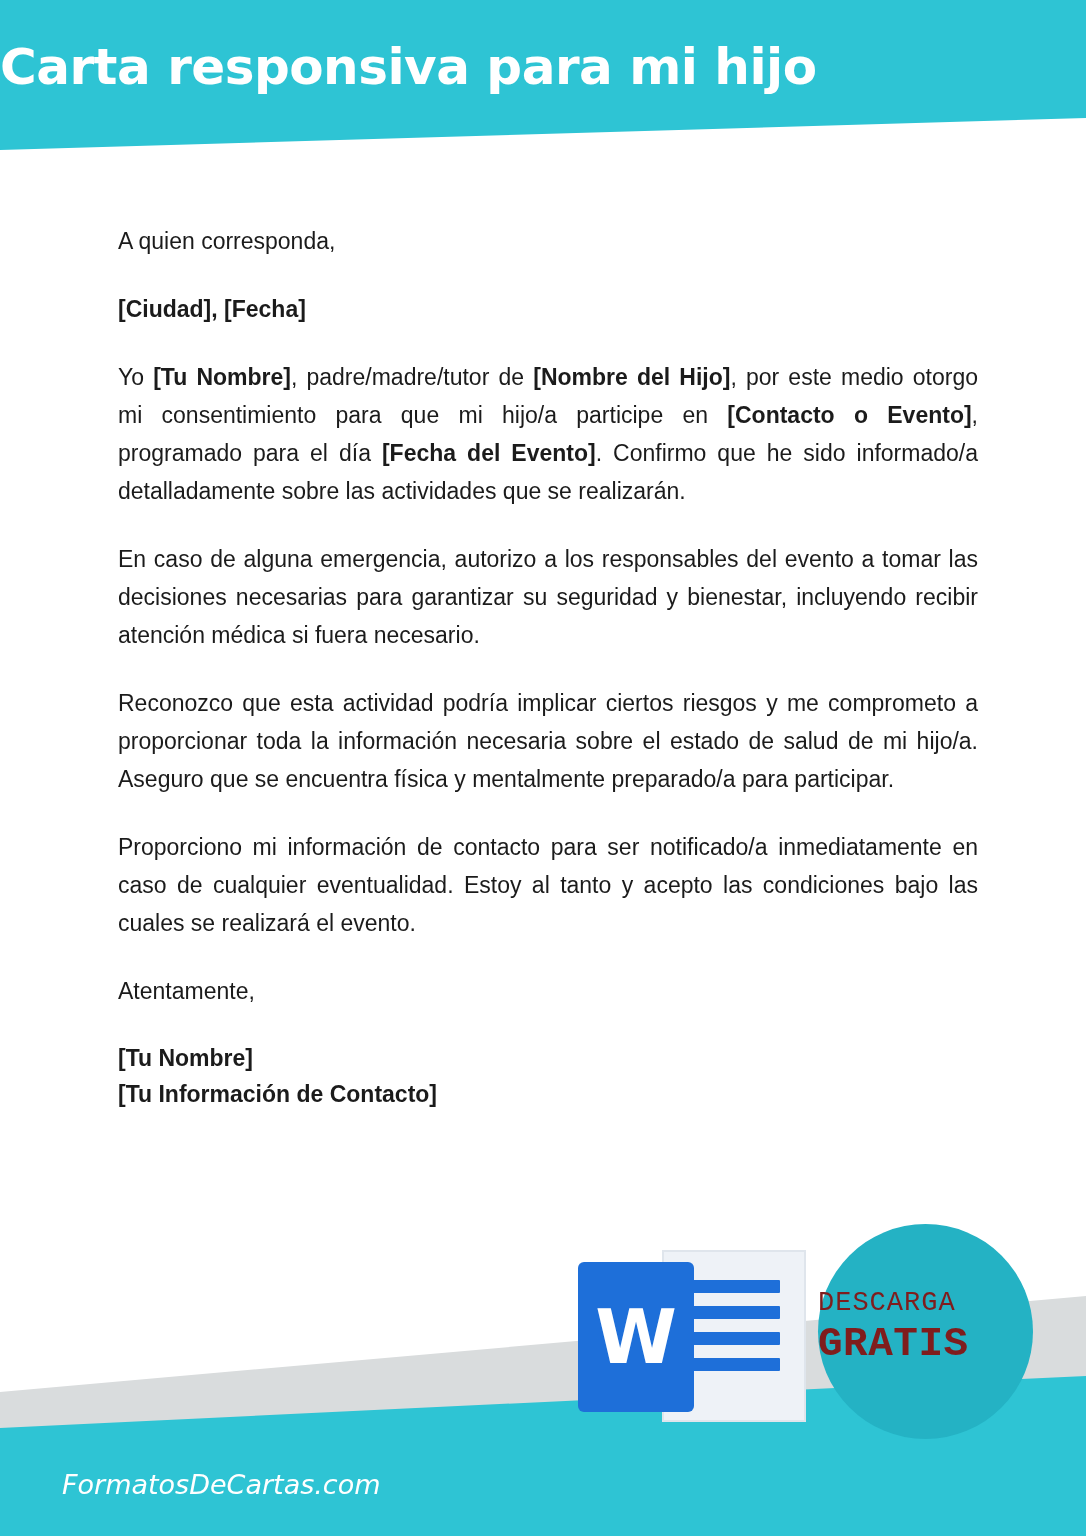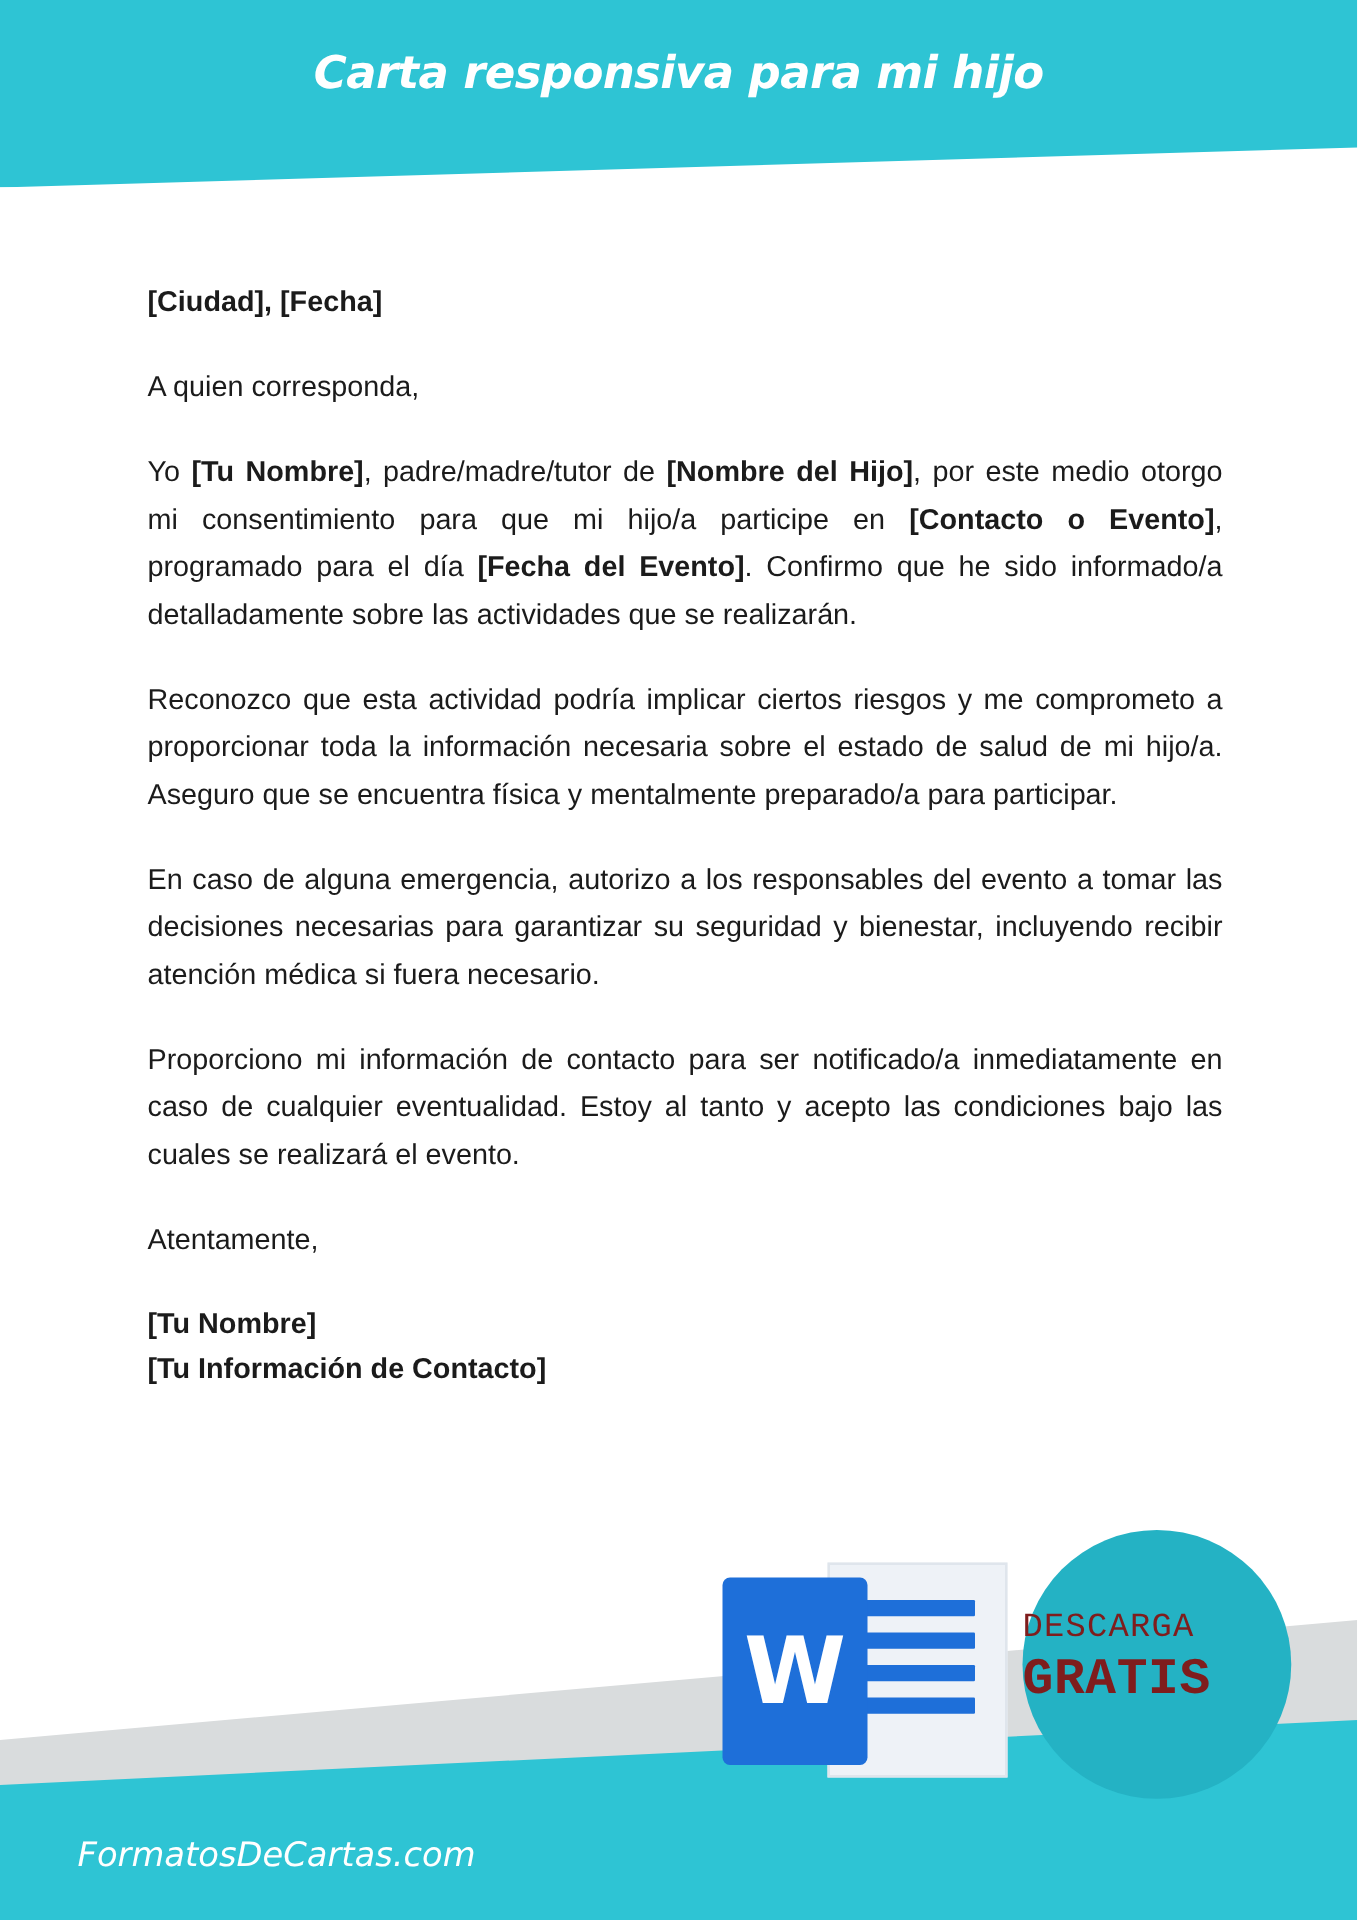--- a/index.html
+++ b/index.html
@@ -36,25 +36,23 @@
     height: 160px;
     background: #1fb9cc;
     clip-path: polygon(0 0, 60px 0, 0 160px);
     opacity: 0;
   }
   .header-title {
     position: absolute;
     top: 38px;
     left: 0;
     width: 1086px;
-    text-align: center;
     color: #ffffff;
-    font-size: 36px;
-    font-weight: bold;
-    font-style: italic;
+    font-size: 50px;
+    font-weight: bold;
     letter-spacing: -0.5px;
     font-family: "DejaVu Sans", sans-serif;
   }
 
   
   .letter {
     position: absolute;
     top: 222px;
     left: 118px;
     width: 860px;
@@ -191,31 +189,31 @@
 <body>
 
 <div id="page">
 
   <div class="header-band"></div>
   <div class="header-band-shadow"></div>
   <div class="header-title">Carta responsiva para mi hijo</div>
 
   <div class="letter">
 
+    <p>A quien corresponda,</p>
+
     <p>
       <b>[Ciudad], [Fecha]</b>
     </p>
 
-    <p>A quien corresponda,</p>
-
     <p><span>Yo </span><b>[Tu Nombre]</b><span>, padre/madre/tutor de </span><b>[Nombre del Hijo]</b><span>, por este medio otorgo mi consentimiento para que mi hijo/a participe en </span><b>[Contacto o Evento]</b><span>, programado para el día </span><b>[Fecha del Evento]</b><span>. Confirmo que he sido informado/a detalladamente sobre las actividades que se realizarán.</span></p>
 
+    <p>En caso de alguna emergencia, autorizo a los responsables del evento a tomar las decisiones necesarias para garantizar su seguridad y bienestar, incluyendo recibir atención médica si fuera necesario.</p>
+
     <p>Reconozco que esta actividad podría implicar ciertos riesgos y me comprometo a proporcionar toda la información necesaria sobre el estado de salud de mi hijo/a. Aseguro que se encuentra física y mentalmente preparado/a para participar.</p>
-
-    <p>En caso de alguna emergencia, autorizo a los responsables del evento a tomar las decisiones necesarias para garantizar su seguridad y bienestar, incluyendo recibir atención médica si fuera necesario.</p>
 
     <p>Proporciono mi información de contacto para ser notificado/a inmediatamente en caso de cualquier eventualidad. Estoy al tanto y acepto las condiciones bajo las cuales se realizará el evento.</p>
 
     <p class="tight">Atentamente,</p>
 
     <div class="sig-block">
       <div>[Tu Nombre]</div>
       <div>[Tu Información de Contacto]</div>
     </div>
 

